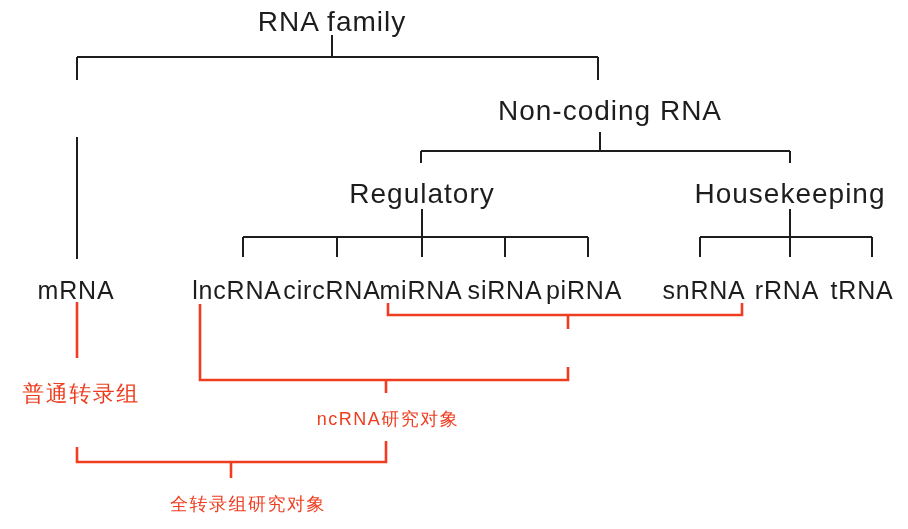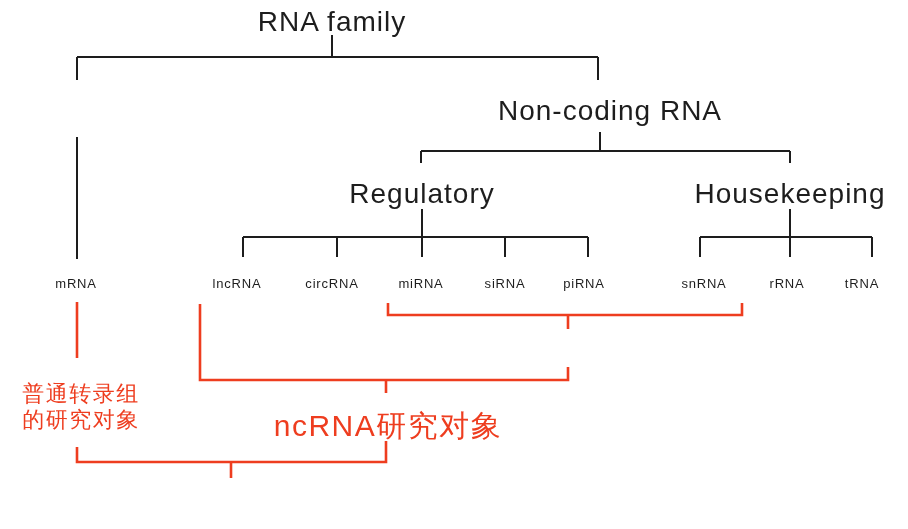--- a/index.html
+++ b/index.html
@@ -12,23 +12,23 @@
   }
   .stage svg{position:absolute;left:0;top:0;}
   .lbl{
     position:absolute;
     transform:translateX(-50%);
     white-space:nowrap;
     color:#1d1d1d;
     line-height:1.05;
   }
   .lvl1{font-size:28px;letter-spacing:1px;}
-  .row {font-size:13px;letter-spacing:0.8px;}
+  .row {font-size:25px;letter-spacing:0.8px;}
   .red {color:#ee3d1f;}
-  .cjk {font-size:30px;letter-spacing:1.5px;}
+  .cjk {font-size:18px;letter-spacing:1.5px;}
   .note-block{
     position:absolute;
     transform:translateX(-50%);
     text-align:center;
     color:#ee3d1f;
     font-size:22px;
     letter-spacing:1.5px;
     line-height:26px;
     white-space:nowrap;
   }
@@ -101,19 +101,19 @@
   <div class="lbl row" style="left:421px;top:277px;">miRNA</div>
   <div class="lbl row" style="left:505px;top:277px;">siRNA</div>
   <div class="lbl row" style="left:584px;top:277px;">piRNA</div>
   <div class="lbl row" style="left:704px;top:277px;">snRNA</div>
   <div class="lbl row" style="left:787px;top:277px;">rRNA</div>
   <div class="lbl row" style="left:862px;top:277px;">tRNA</div>
 
 
   <div class="note-block" style="left:81px;top:381px;">
     <div>普通转录组</div>
-    <div>的研究对象</div>
   </div>
 
   <div class="lbl red cjk" style="left:388px;top:410px;">ncRNA研究对象</div>
 
+  <div class="lbl red cjk" style="left:248px;top:495px;">全转录组研究对象</div>
 
 </div>
 
 </body></html>

